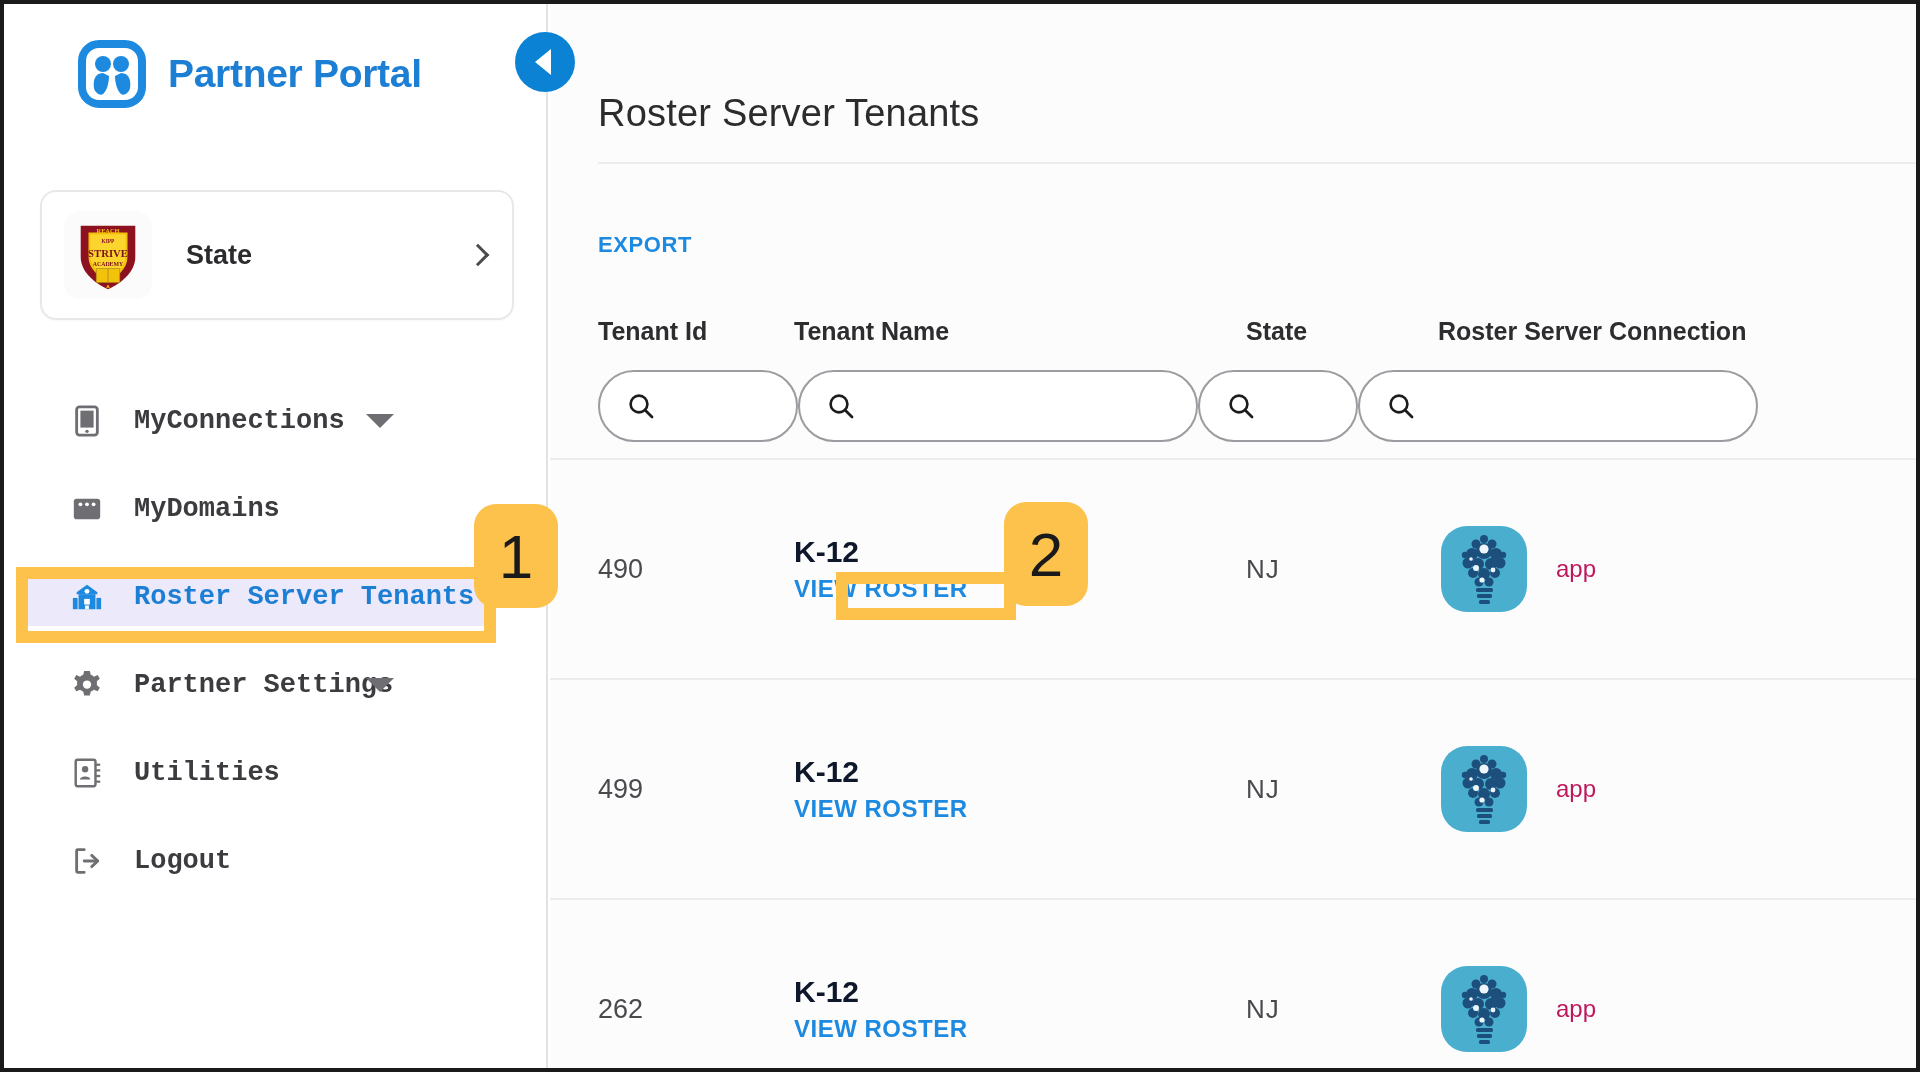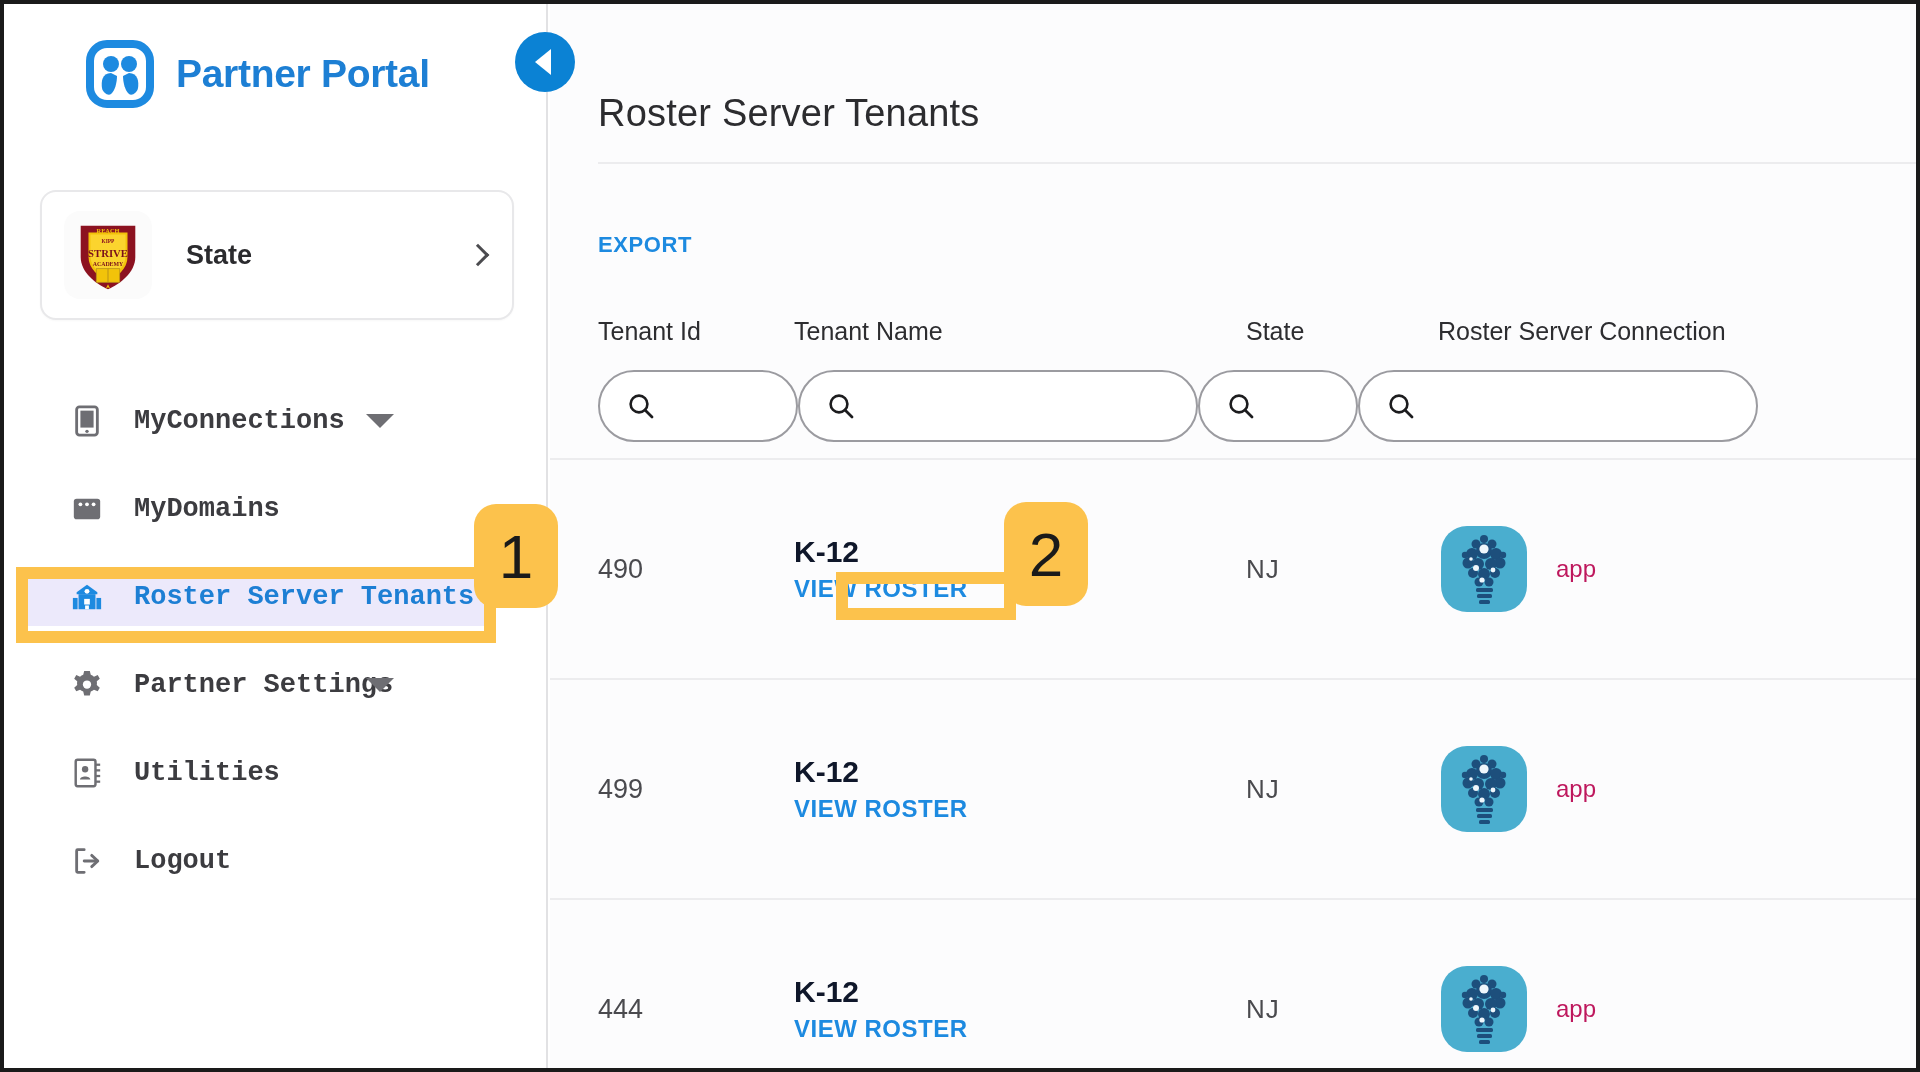--- a/index.html
+++ b/index.html
@@ -27,21 +27,21 @@
     left: 0; top: 0;
     width: 544px;
     height: 100%;
     background: #ffffff;
     border-right: 2px solid #e2e2e4;
     z-index: 3;
   }
 
   .brand-row {
     position: absolute;
-    left: 42px; top: 36px;
+    left: 34px; top: 36px;
     display: flex;
     align-items: center;
     gap: 22px;
     padding-left: 40px;
   }
   .brand-logo { width: 68px; height: 68px; flex: none; }
   .brand-title {
     font-size: 39px;
     font-weight: 700;
     color: #1d7fd4;
@@ -163,21 +163,21 @@
   .col-state{ width: 192px; }
   .col-conn { flex: 1; }
 
   .thead {
     display: flex;
     align-items: flex-end;
     height: 56px;
   }
   .th {
     font-size: 25px;
-    font-weight: 400;
+    font-weight: 700;
     color: #2d2d30;
     white-space: nowrap;
   }
 
   .searchrow {
     display: flex;
     align-items: center;
     height: 104px;
     padding-top: 16px;
   }
@@ -556,21 +556,21 @@
                   <circle cx="33" cy="36" r="1.8"></circle>
               </g>
             </svg>
           </span>
           <span class="app-label">app</span>
         </div>
       </div>
 
       <div class="trow">
         <div class="td col-id">
-          <span class="cell-id">444</span>
+          <span class="cell-id">262</span>
         </div>
         <div class="td col-name">
           <div class="cell-name-wrap">
             <span class="tenant-name">K-12</span>
             <span class="view-roster">VIEW ROSTER</span>
           </div>
         </div>
         <div class="td col-state">
           <span class="cell-state">NJ</span>
         </div>

